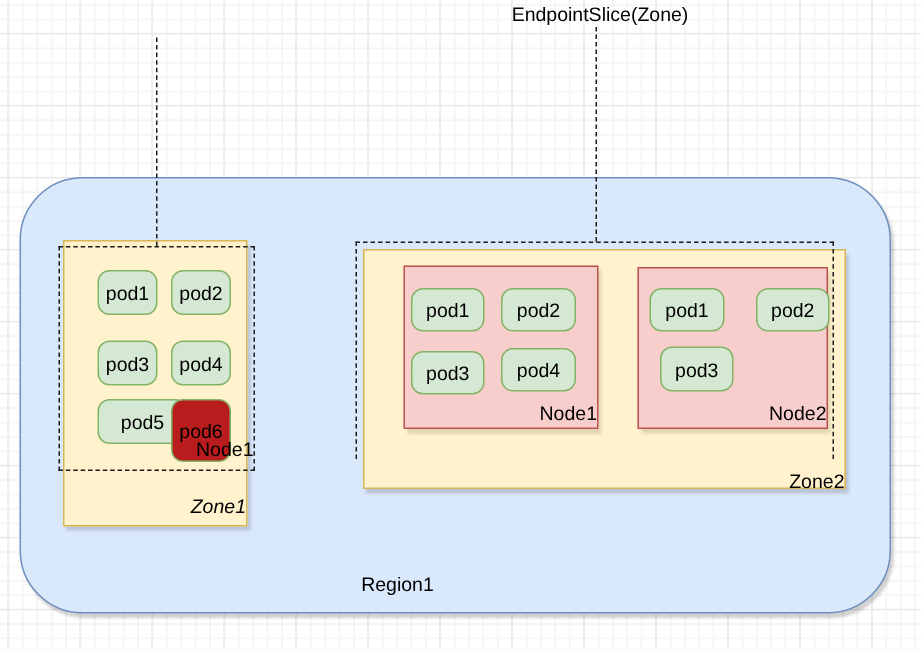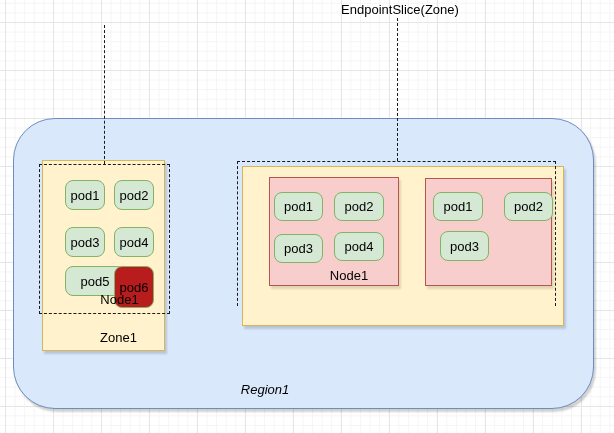--- a/index.html
+++ b/index.html
@@ -13,21 +13,21 @@
     position:relative;width:614px;height:433px;overflow:hidden;
     background-color:#ffffff;
     background-image:
       linear-gradient(to right,#e6e6e6 1px,transparent 1px),
       linear-gradient(to bottom,#e6e6e6 1px,transparent 1px),
       linear-gradient(to right,#f5f5f5 1px,transparent 1px),
       linear-gradient(to bottom,#f5f5f5 1px,transparent 1px);
     background-size:48px 48px,48px 48px,9.6px 9.6px,9.6px 9.6px;
     background-position:5px 22px,5px 22px,5px 22px,5px 22px;
   }
-  .center-lbl{position:absolute;left:0;right:0;text-align:center;font-size:13px;line-height:15px;padding-left:30px;}
+  .center-lbl{position:absolute;left:0;right:0;text-align:right;font-size:13px;line-height:15px;padding-left:30px;}
   .annot{position:absolute;font-size:13px;line-height:14px;text-align:center;z-index:4;}
   .connector{position:absolute;width:0;border-left:1px dashed #1a1a1a;z-index:3;}
   .region{
     position:absolute;left:13px;top:118px;width:581px;height:291px;
     border:1px solid #6c8ebf;border-radius:42px;background:#dae8fc;
     box-shadow:2px 3px 2px rgba(0,0,0,0.18);z-index:1;
   }
   .zone{
     position:absolute;border:1px solid #d6b656;background:#fff2cc;
     box-shadow:2px 3px 2px rgba(0,0,0,0.15);
@@ -41,66 +41,68 @@
     position:absolute;border:1px solid #b85450;background:#f8cecc;
     box-shadow:2px 3px 2px rgba(0,0,0,0.12);
   }
   .node1-z2{left:26px;top:10px;width:130px;height:109px;}
   .node2-z2{left:182px;top:11px;width:127px;height:108px;}
   .pod{
     position:absolute;border:1px solid #82b366;background:#d5e8d4;
     border-radius:8px;display:flex;align-items:center;justify-content:center;
     font-size:13px;
   }
-  .region-label{position:absolute;left:211px;top:263px;width:80px;text-align:center;font-size:13px;line-height:15px;font-style:italic;}
+  .region-label{position:absolute;left:211px;top:263px;width:80px;text-align:center;font-size:13px;line-height:15px;}
 </style>
 </head>
 <body>
 
 <div class="canvas">
 
   <div class="annot" style="left:340px;top:3px;width:120px;">EndpointSlice(Zone)</div>
 
   <div class="connector" style="left:104px;top:25px;height:139px;"></div>
   <div class="connector" style="left:397px;top:18px;height:143px;"></div>
 
   <div class="region" style="background-color: rgb(218, 232, 252); border-color: rgb(108, 142, 191);">
 
     <div class="region-label">Region1</div>
 
     <div class="zone zone1" style="background-color: rgb(255, 242, 204); border-color: rgb(214, 182, 86);">
 
-      <div class="center-lbl" style="bottom:5px;">Zone1</div>
+      <div class="center-lbl" style="bottom:5px;font-style:italic;">Zone1</div>
 
       <div class="dashed-box node-dashed-z1">
 
         <div class="pod" style="left: 25px; top: 15px; width: 40px; height: 30px; background-color: rgb(213, 232, 212); border-color: rgb(130, 179, 102);">pod1</div>
         <div class="pod" style="left: 74px; top: 15px; width: 40px; height: 30px; background-color: rgb(213, 232, 212); border-color: rgb(130, 179, 102);">pod2</div>
         <div class="pod" style="left: 25px; top: 62px; width: 40px; height: 30px; background-color: rgb(213, 232, 212); border-color: rgb(130, 179, 102);">pod3</div>
         <div class="pod" style="left: 74px; top: 62px; width: 40px; height: 30px; background-color: rgb(213, 232, 212); border-color: rgb(130, 179, 102);">pod4</div>
         <div class="pod" style="left: 25px; top: 101px; width: 60px; height: 30px; background-color: rgb(213, 232, 212); border-color: rgb(130, 179, 102);">pod5</div>
         <div class="pod" style="left: 74px; top: 101px; width: 40px; height: 42px; background-color: #b91c1c; border-color: rgb(130, 179, 102);">pod6</div>
 
         <div class="center-lbl" style="bottom:6px;">Node1</div>
       </div>
     </div>
 
     <div class="dashed-box zone2-dashed"></div>
 
     <div class="zone zone2" style="background-color: rgb(255, 242, 204); border-color: rgb(214, 182, 86);">
 
+      <div class="center-lbl" style="bottom:-3px;">Zone2</div>
 
       <div class="node-box node1-z2" style="background-color: rgb(248, 206, 204); border-color: rgb(184, 84, 80);">
         <div class="pod" style="left: 4px; top: 14px; width: 49px; height: 29px; background-color: rgb(213, 232, 212); border-color: rgb(130, 179, 102);">pod1</div>
         <div class="pod" style="left: 64px; top: 14px; width: 50px; height: 29px; background-color: rgb(213, 232, 212); border-color: rgb(130, 179, 102);">pod2</div>
         <div class="pod" style="left: 4px; top: 56px; width: 49px; height: 29px; background-color: rgb(213, 232, 212); border-color: rgb(130, 179, 102);">pod3</div>
         <div class="pod" style="left: 64px; top: 54px; width: 50px; height: 29px; background-color: rgb(213, 232, 212); border-color: rgb(130, 179, 102);">pod4</div>
         <div class="center-lbl" style="bottom:2px;">Node1</div>
       </div>
 
       <div class="node-box node2-z2" style="background-color: rgb(248, 206, 204); border-color: rgb(184, 84, 80);">
         <div class="pod" style="left: 7px; top: 13px; width: 50px; height: 29px; background-color: rgb(213, 232, 212); border-color: rgb(130, 179, 102);">pod1</div>
         <div class="pod" style="left: 78px; top: 13px; width: 49px; height: 29px; background-color: rgb(213, 232, 212); border-color: rgb(130, 179, 102);">pod2</div>
         <div class="pod" style="left: 14px; top: 52px; width: 49px; height: 30px; background-color: rgb(213, 232, 212); border-color: rgb(130, 179, 102);">pod3</div>
+        <div class="center-lbl" style="bottom:2px;">Node2</div>
       </div>
     </div>
   </div>
 </div>
 
 </body></html>

